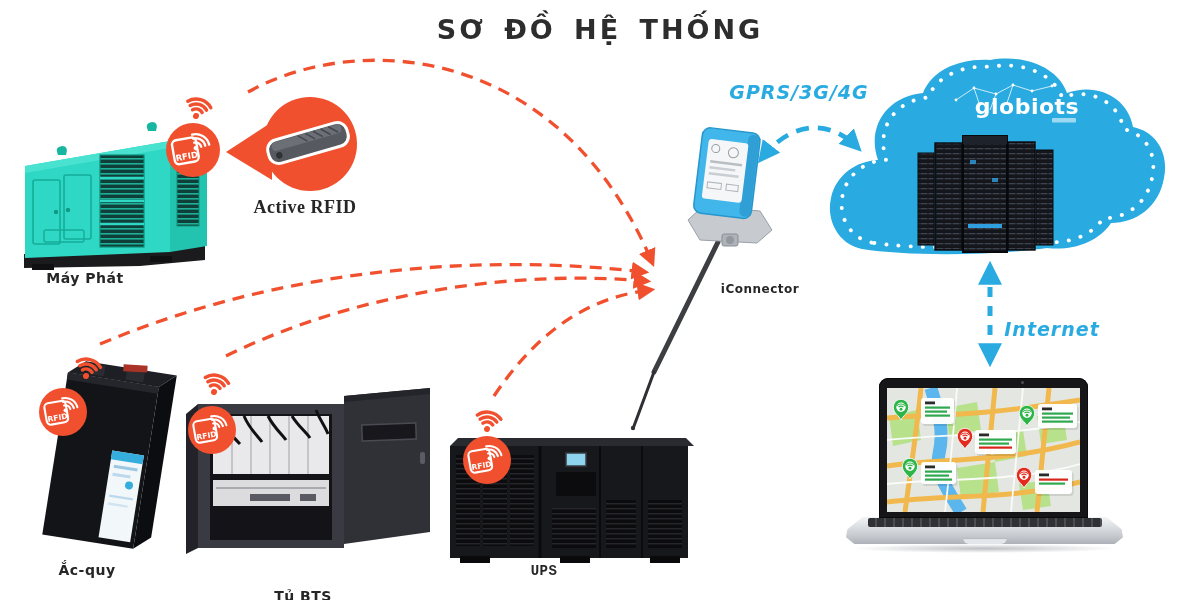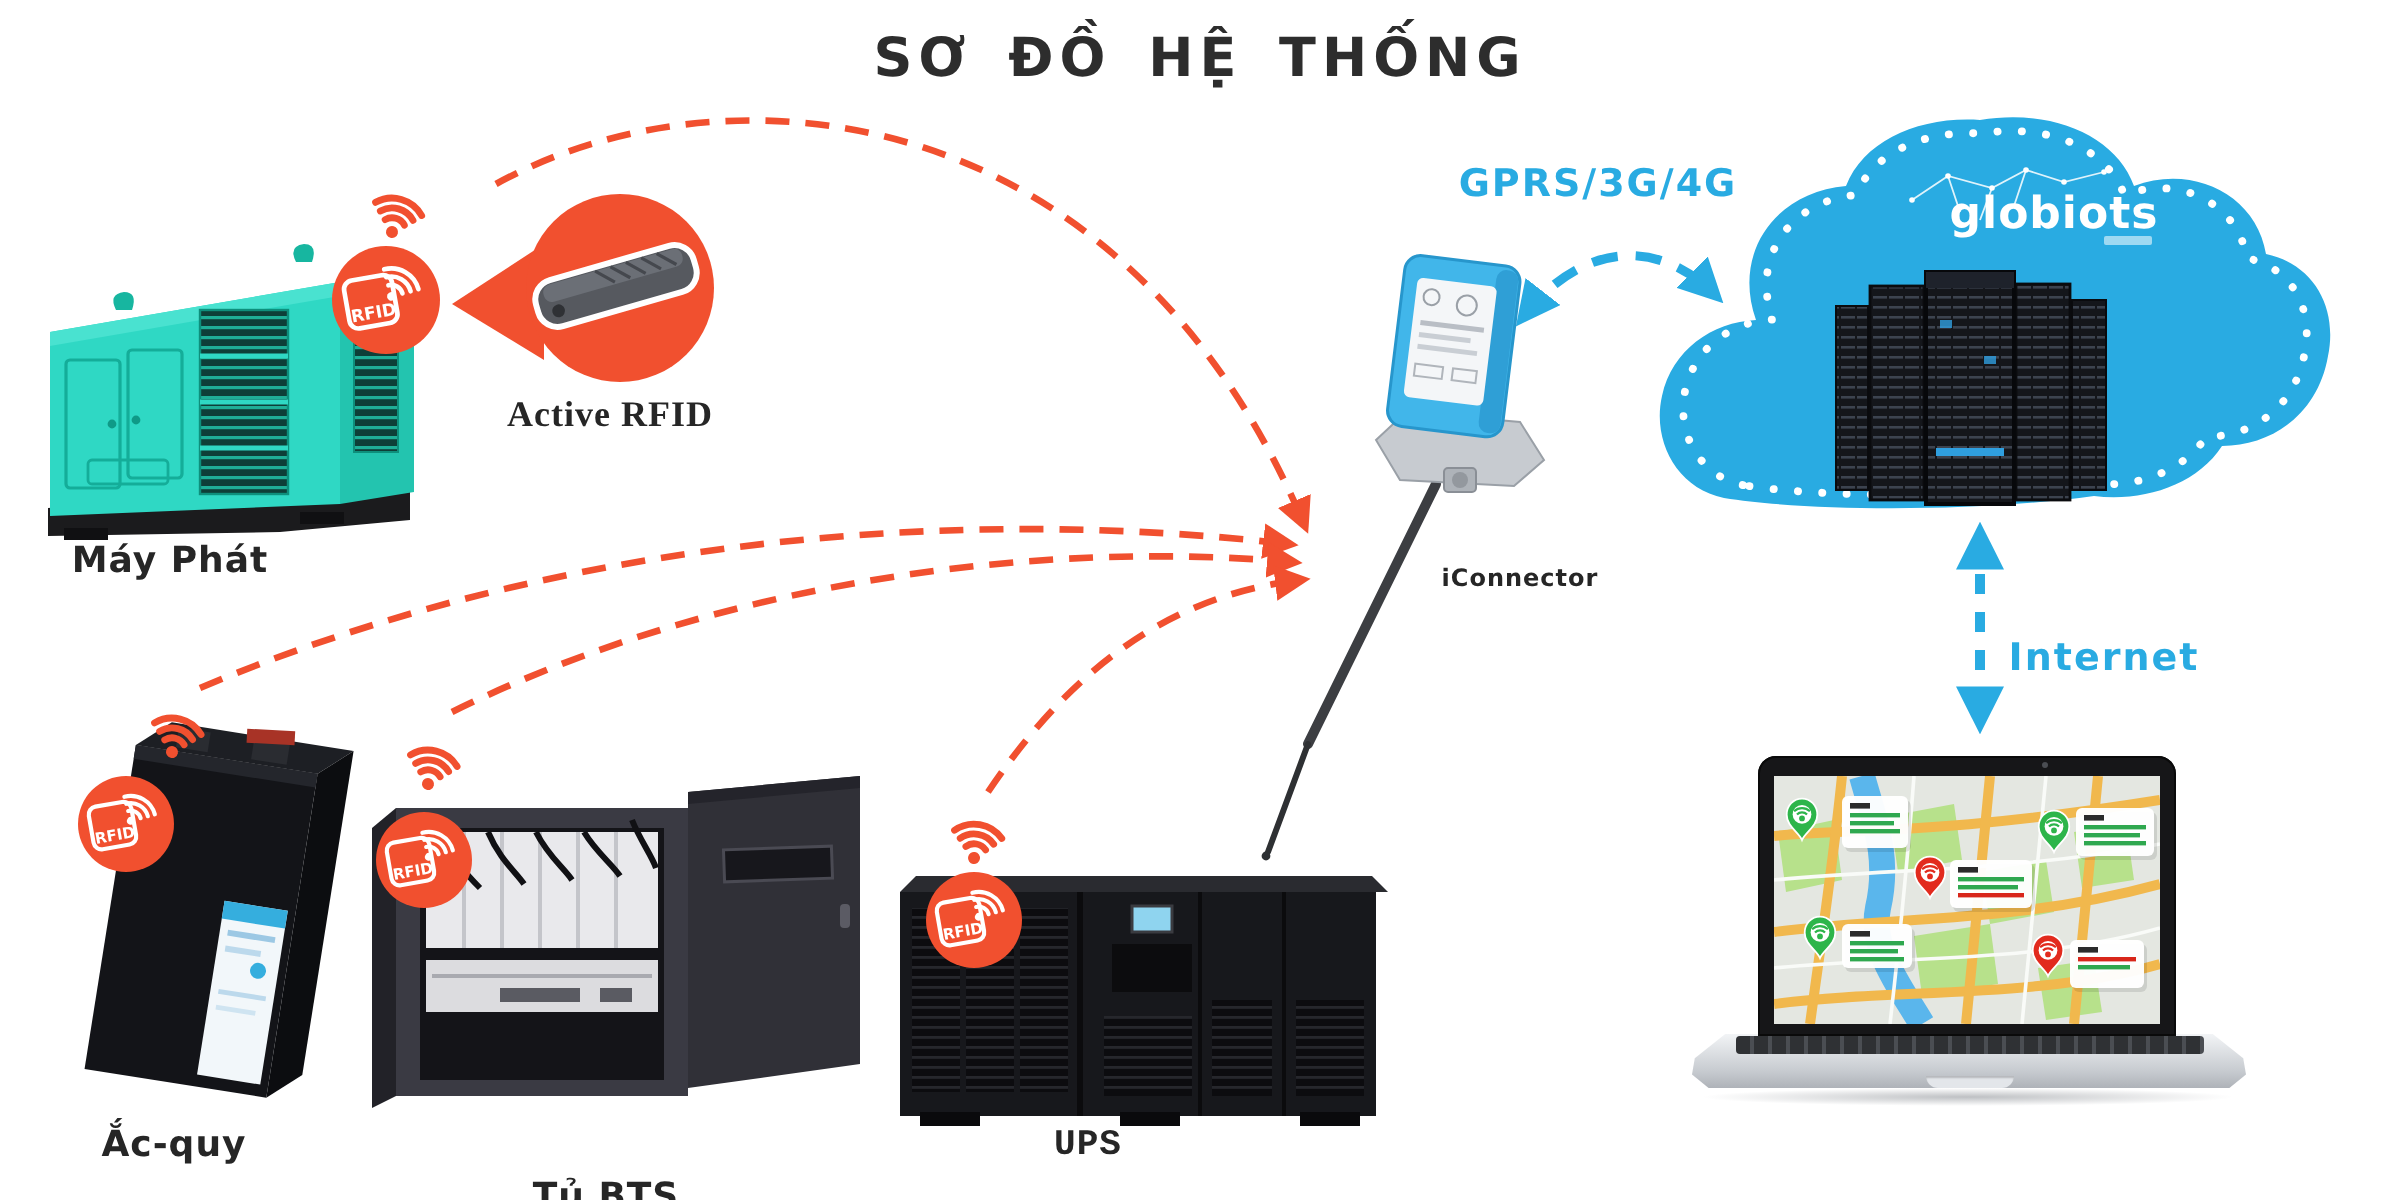--- a/index.html
+++ b/index.html
@@ -1,21 +1,21 @@
 <!DOCTYPE html>
 <html><head>
 <meta charset="utf-8">
 <style>
   html,body{margin:0;padding:0;background:#fff;}
   #stage{position:relative;width:1200px;height:600px;overflow:hidden;background:#fff;
          font-family:"DejaVu Sans","Liberation Sans",sans-serif;}
   #scene{position:absolute;left:0;top:0;z-index:1;}
   .lbl{position:absolute;z-index:3;font-weight:700;color:#262626;text-align:center;}
-  .lbl.dev{font-size:18px;letter-spacing:.5px;}
-  .lbl.blue{color:#29ABE2;font-size:19px;letter-spacing:1px;}
+  .lbl.dev{font-size:14px;letter-spacing:.5px;}
+  .lbl.blue{color:#29ABE2;font-size:19px;letter-spacing:1px;font-style:italic;}
   #title{position:absolute;left:0;top:14px;width:1200px;text-align:center;z-index:3;
          font-size:27px;font-weight:700;color:#2d2d2d;letter-spacing:3px;word-spacing:6px;}
   
   #laptop{position:absolute;left:840px;top:372px;width:300px;height:190px;z-index:2;}
   #lap-screen{position:absolute;left:39px;top:6px;width:209px;height:140px;background:#161618;
               border-radius:9px 9px 0 0;box-shadow:0 0 0 1px #0a0a0a inset;}
   #lap-cam{position:absolute;left:142px;top:3px;width:3px;height:3px;border-radius:50%;background:#4a4d52;}
   #lap-map{position:absolute;left:8px;top:10px;width:193px;height:124px;background:#e4e7e1;overflow:hidden;}
   #lap-keys{position:absolute;left:28px;top:146px;width:234px;height:9px;border-radius:2px;
             background:repeating-linear-gradient(90deg,#2f3134 0 7px,#4b4e53 7px 9px);}

